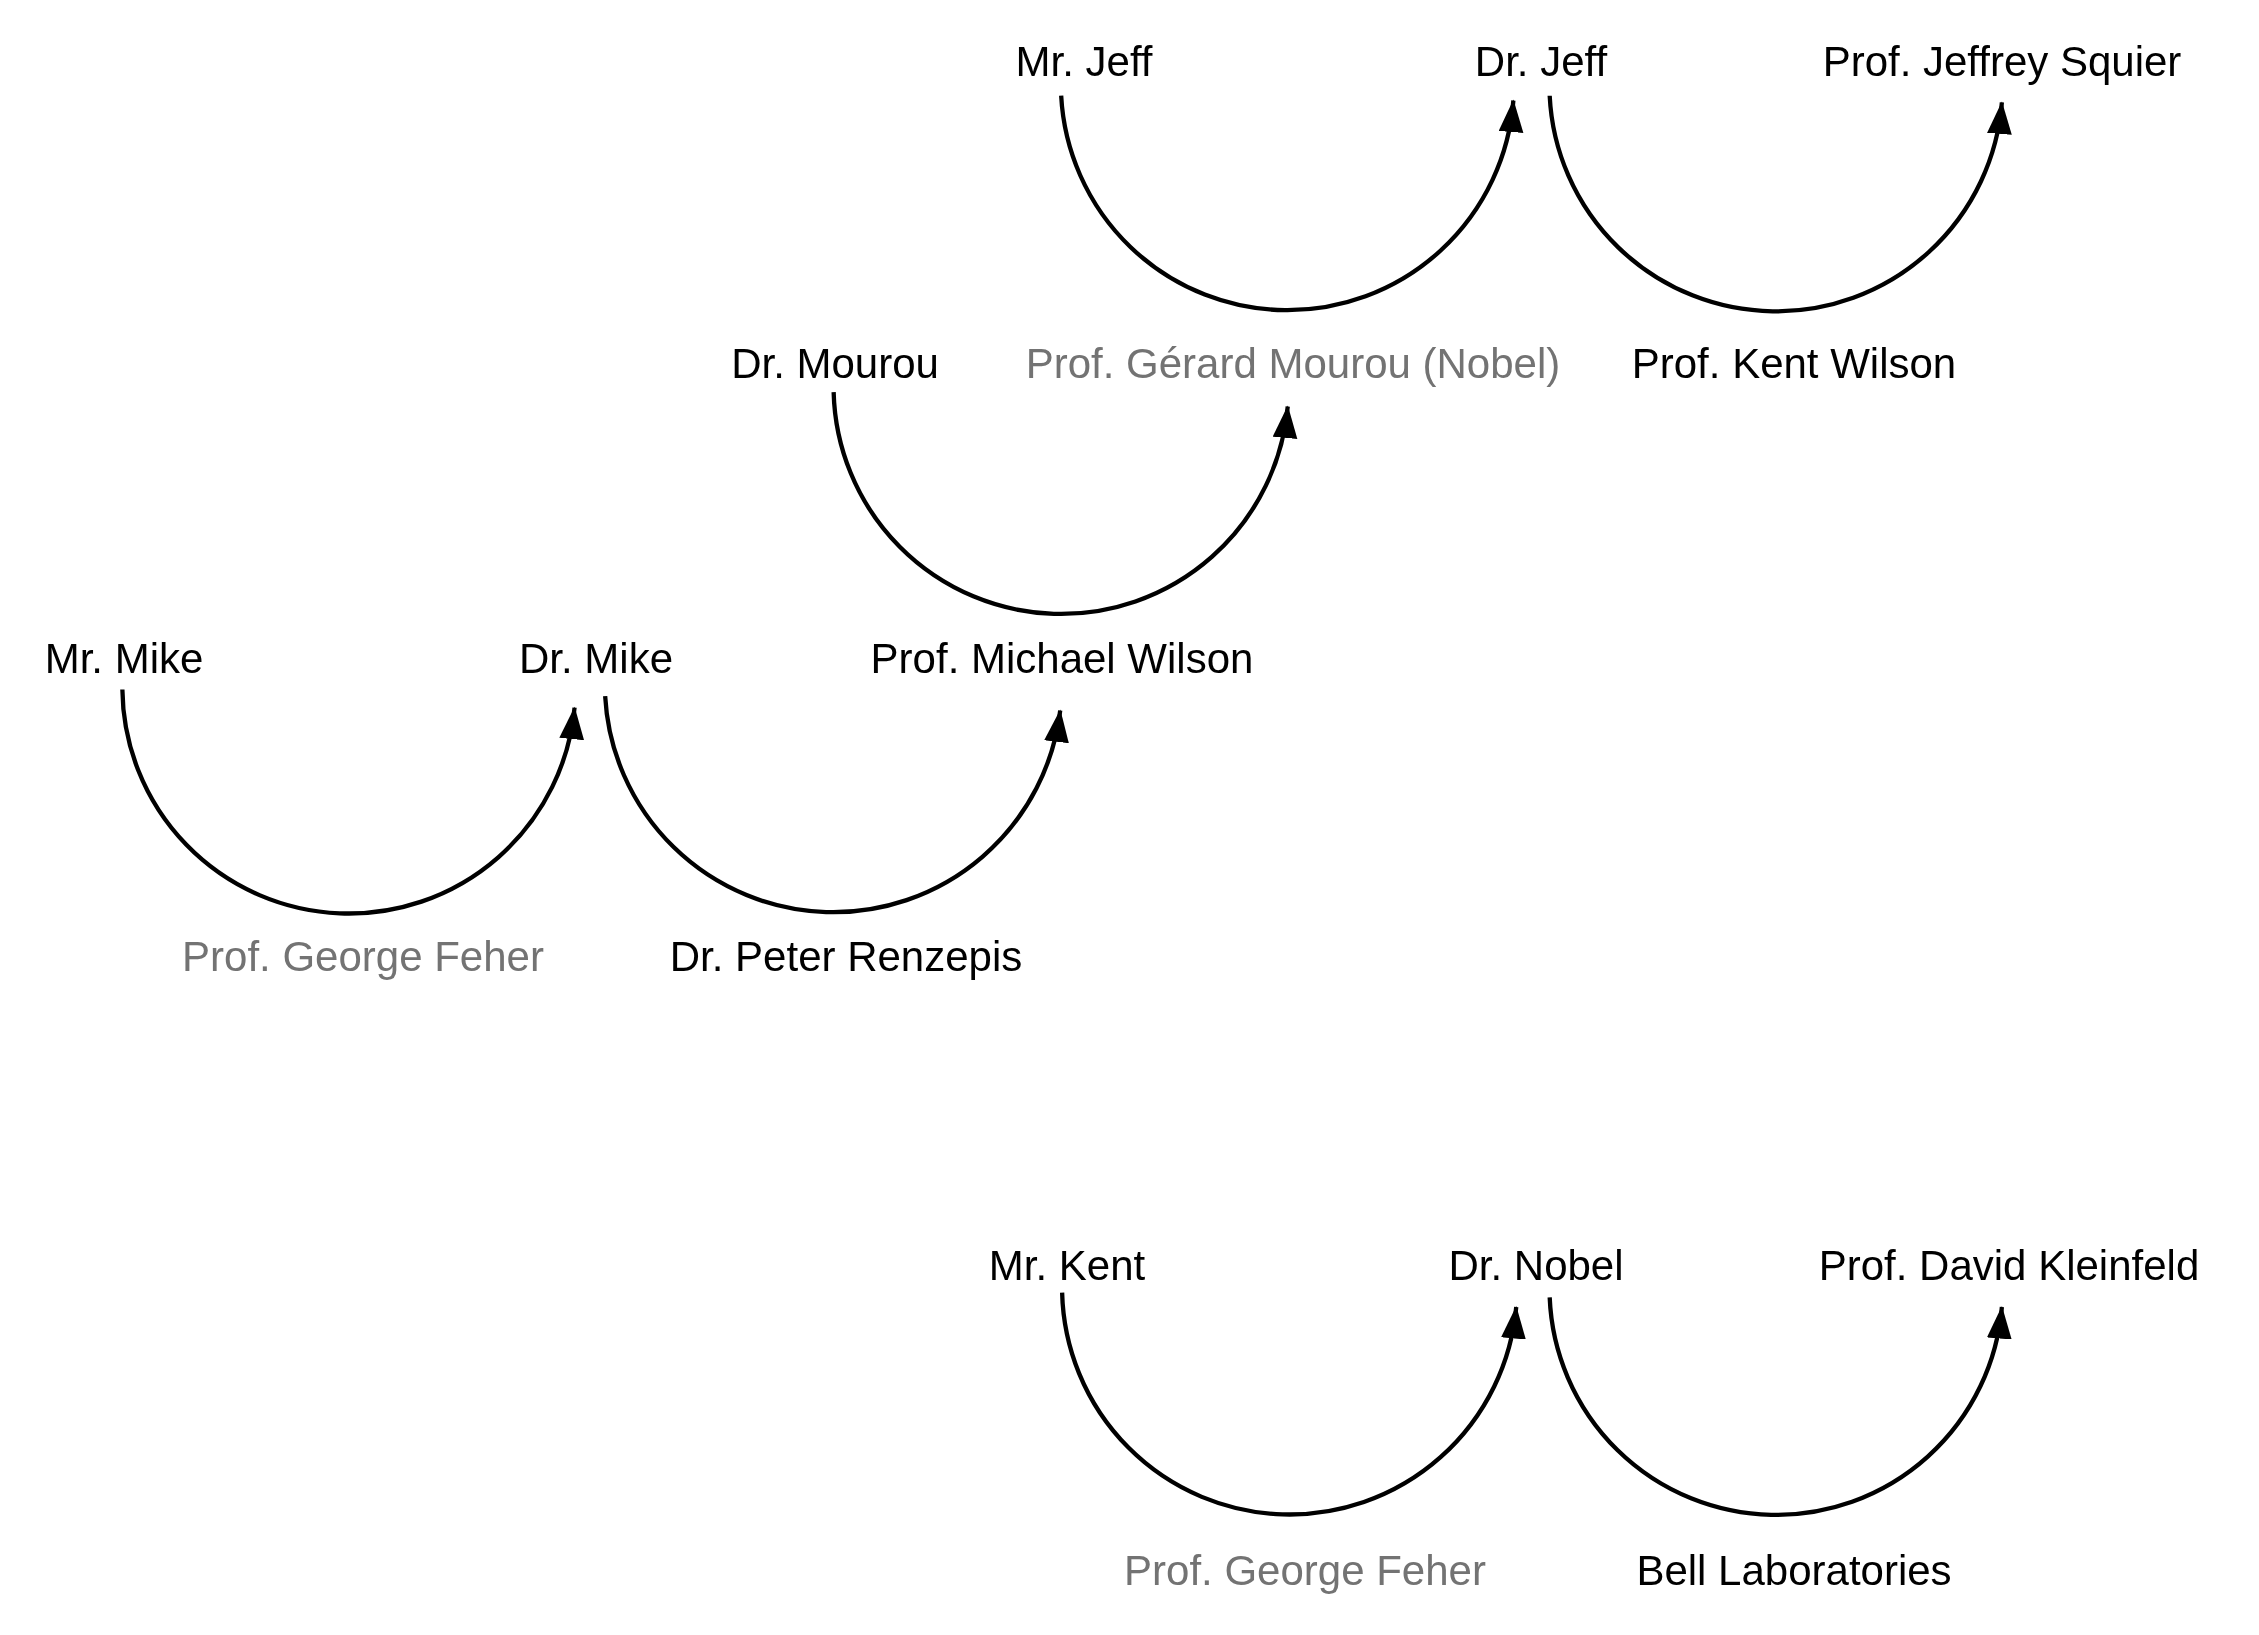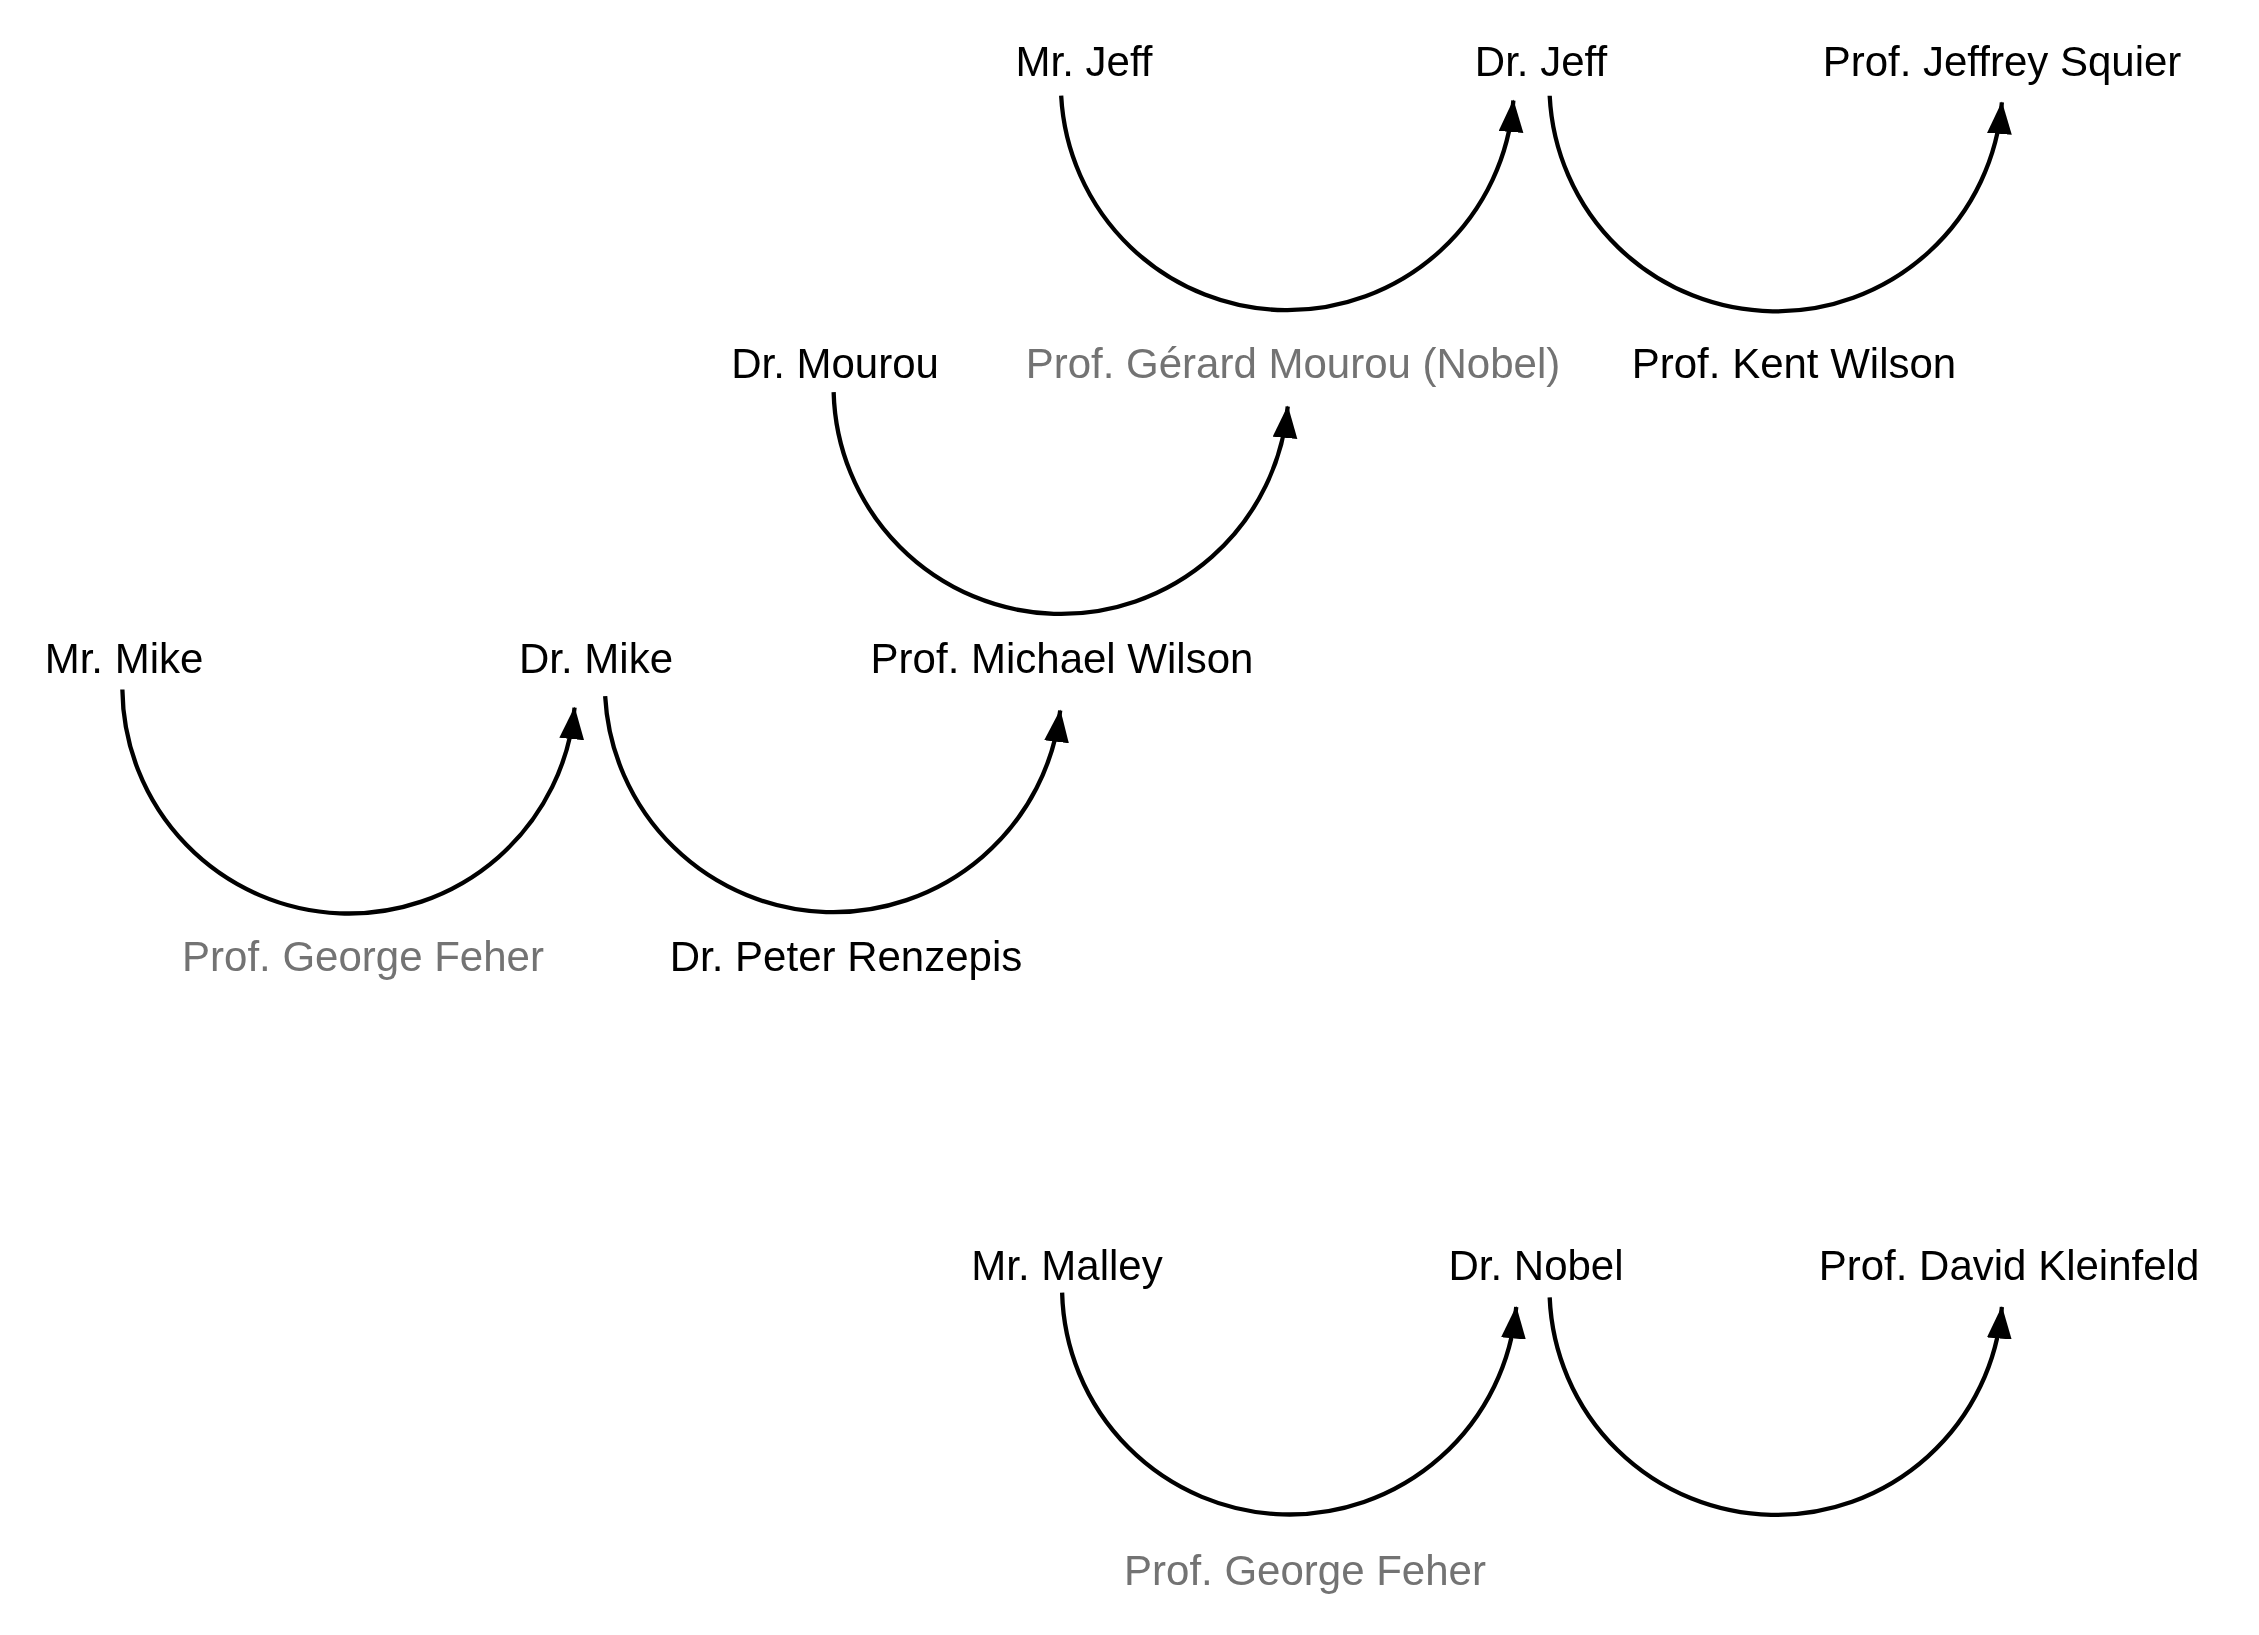--- a/index.html
+++ b/index.html
@@ -69,20 +69,21 @@
   <div class="node red" style="left:1293px; top:340px;">Prof. Gérard Mourou (Nobel)</div>
   <div class="node" style="left:1794px; top:340px;">Prof. Kent Wilson</div>
 
   <div class="node" style="left:124px; top:635px;">Mr. Mike</div>
   <div class="node" style="left:596px; top:635px;">Dr. Mike</div>
   <div class="node" style="left:1062px; top:635px;">Prof. Michael Wilson</div>
 
   <div class="node red" style="left:363px; top:933px;">Prof. George Feher</div>
   <div class="node" style="left:846px; top:933px;text-align:right;">Dr. Peter Renzepis</div>
 
-  <div class="node" style="left:1067px; top:1242px;">Mr. Malley</div>
+  <div class="node" style="left:1067px; top:1242px;">Mr. Kent</div>
   <div class="node" style="left:1536px; top:1242px;">Dr. Nobel</div>
   <div class="node" style="left:2009px; top:1242px;">Prof. David Kleinfeld</div>
 
   <div class="node red" style="left:1305px; top:1547px;">Prof. George Feher</div>
+  <div class="node" style="left:1794px; top:1547px;">Bell Laboratories</div>
 
 </div>
 
 
 </body></html>

